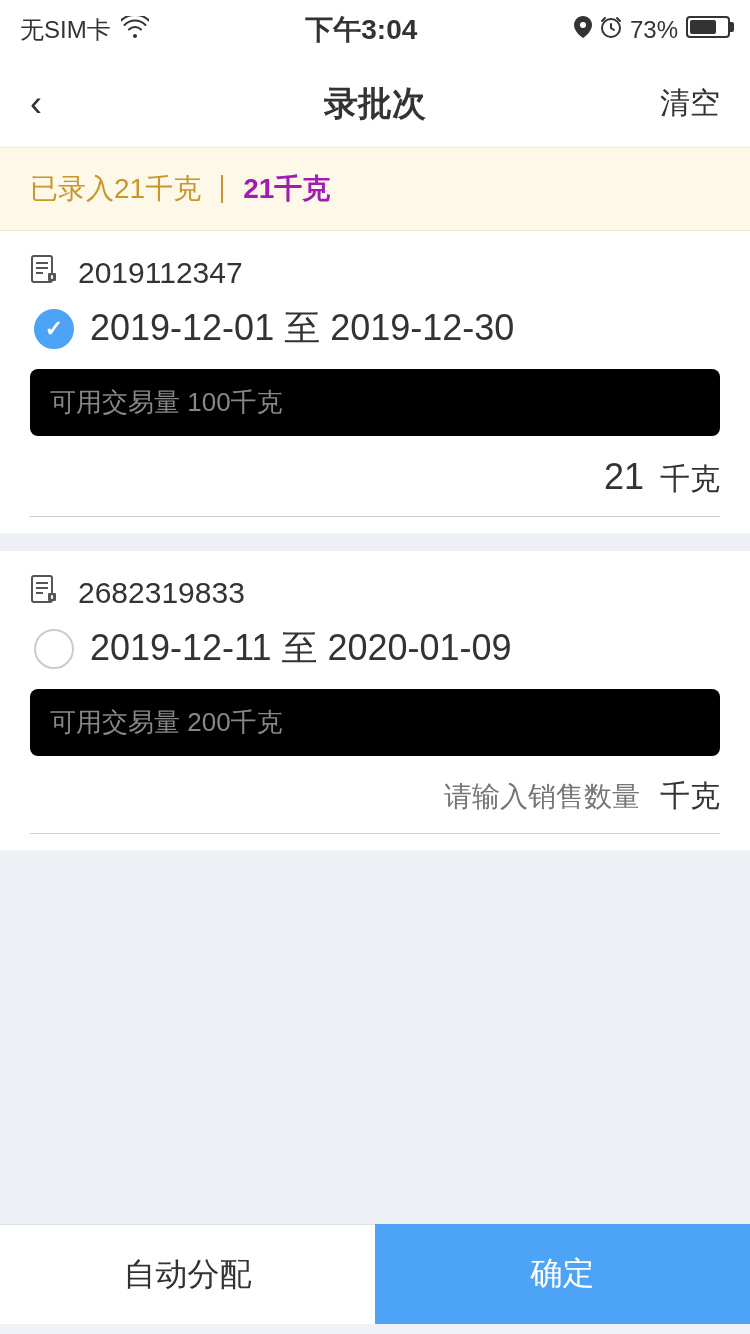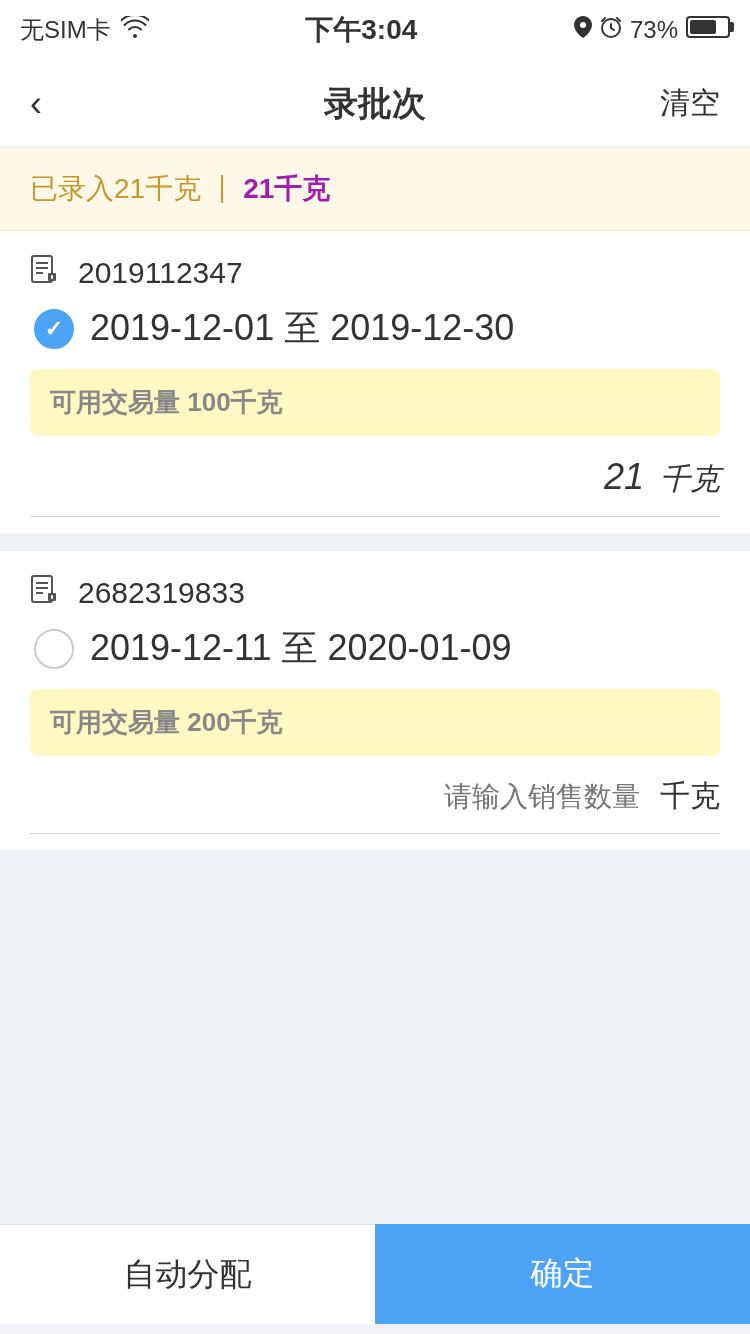--- a/index.html
+++ b/index.html
@@ -169,41 +169,39 @@
     .radio-check {
       color: #fff;
       font-size: 22px;
       font-weight: bold;
     }
     .batch-date {
       font-size: 36px;
       color: #333;
     }
     .batch-avail-box {
-      background: #fef9c3;
+      background: #000000;
       border-radius: 8px;
       padding: 16px 20px;
       margin: 0 0 0 0;
       margin-bottom: 0;
-      font-weight: bold;
     }
     .batch-avail-text {
       font-size: 26px;
       color: #888;
     }
 
     
     .quantity-row {
       display: flex;
       align-items: baseline;
       justify-content: flex-end;
       padding: 20px 30px 16px 30px;
       gap: 16px;
       background: #fff;
-      font-style: italic;
     }
     .quantity-value {
       font-size: 36px;
       color: #333;
       font-weight: 500;
     }
     .quantity-unit {
       font-size: 30px;
       color: #333;
     }

